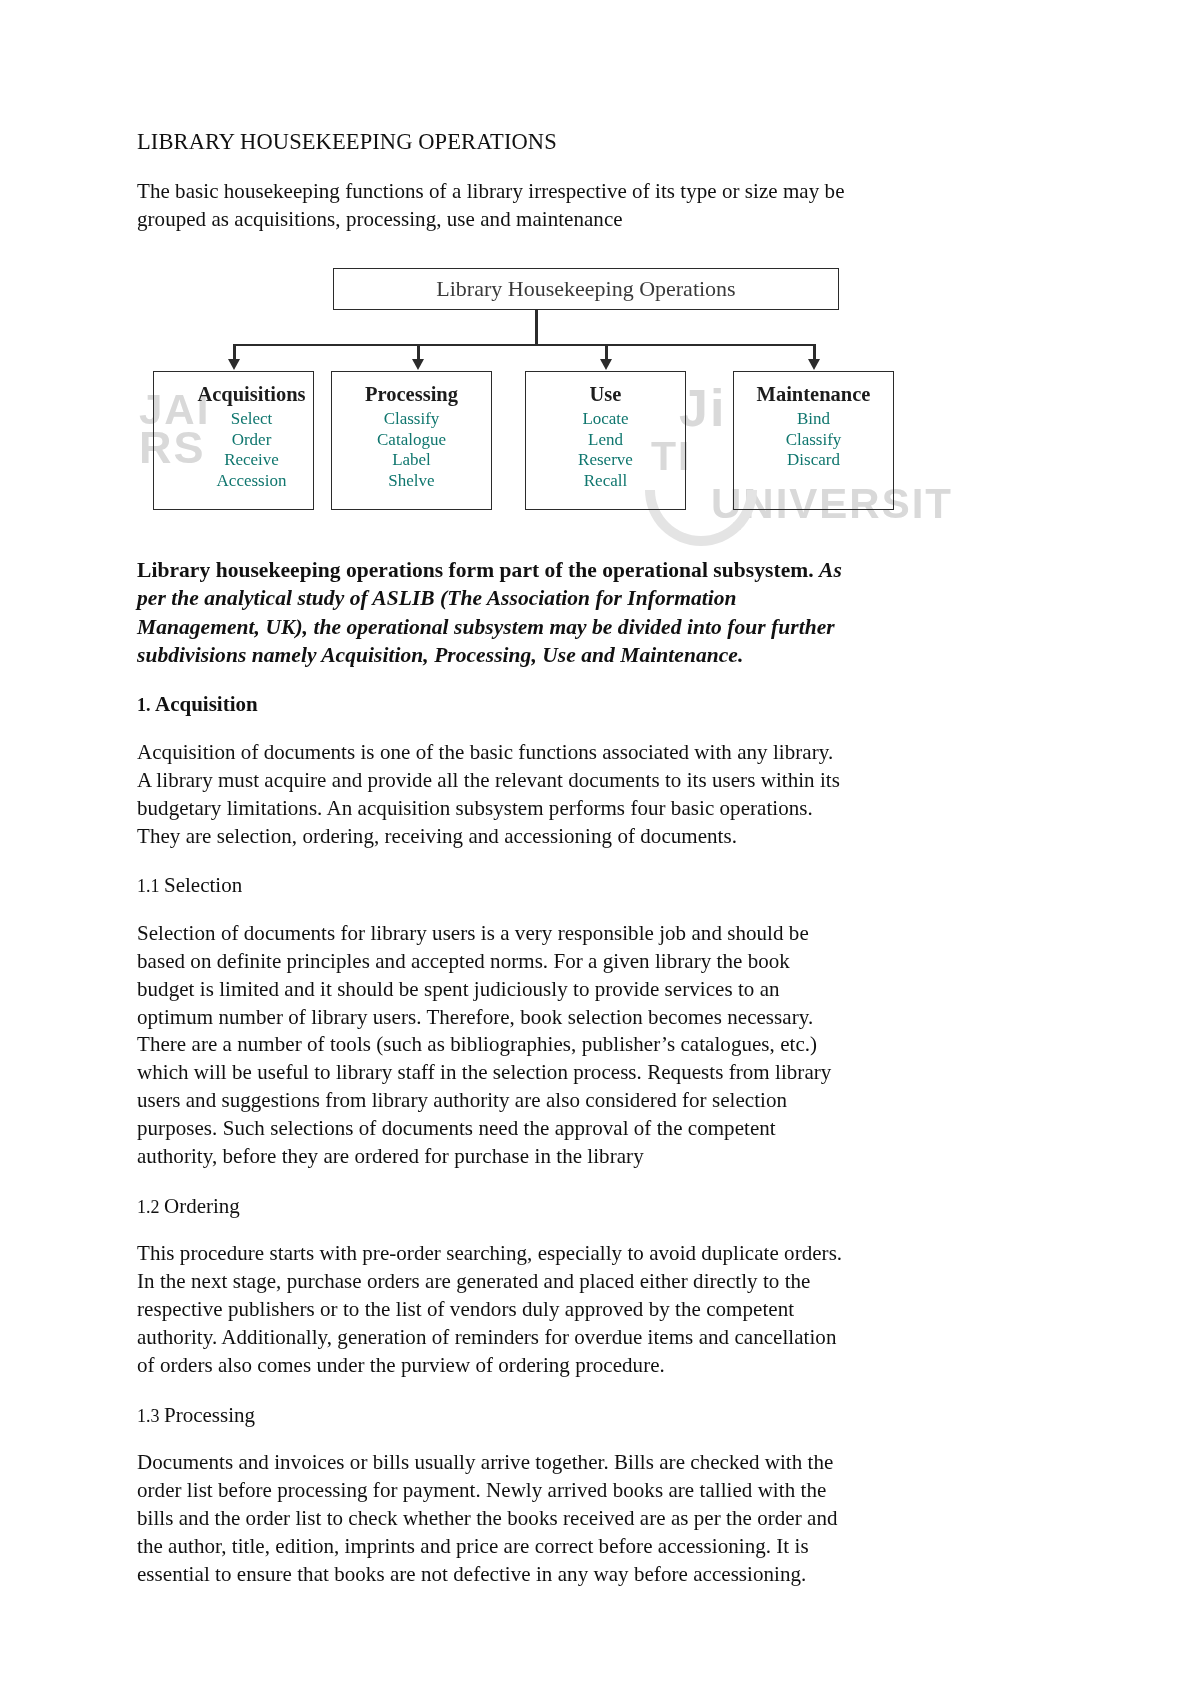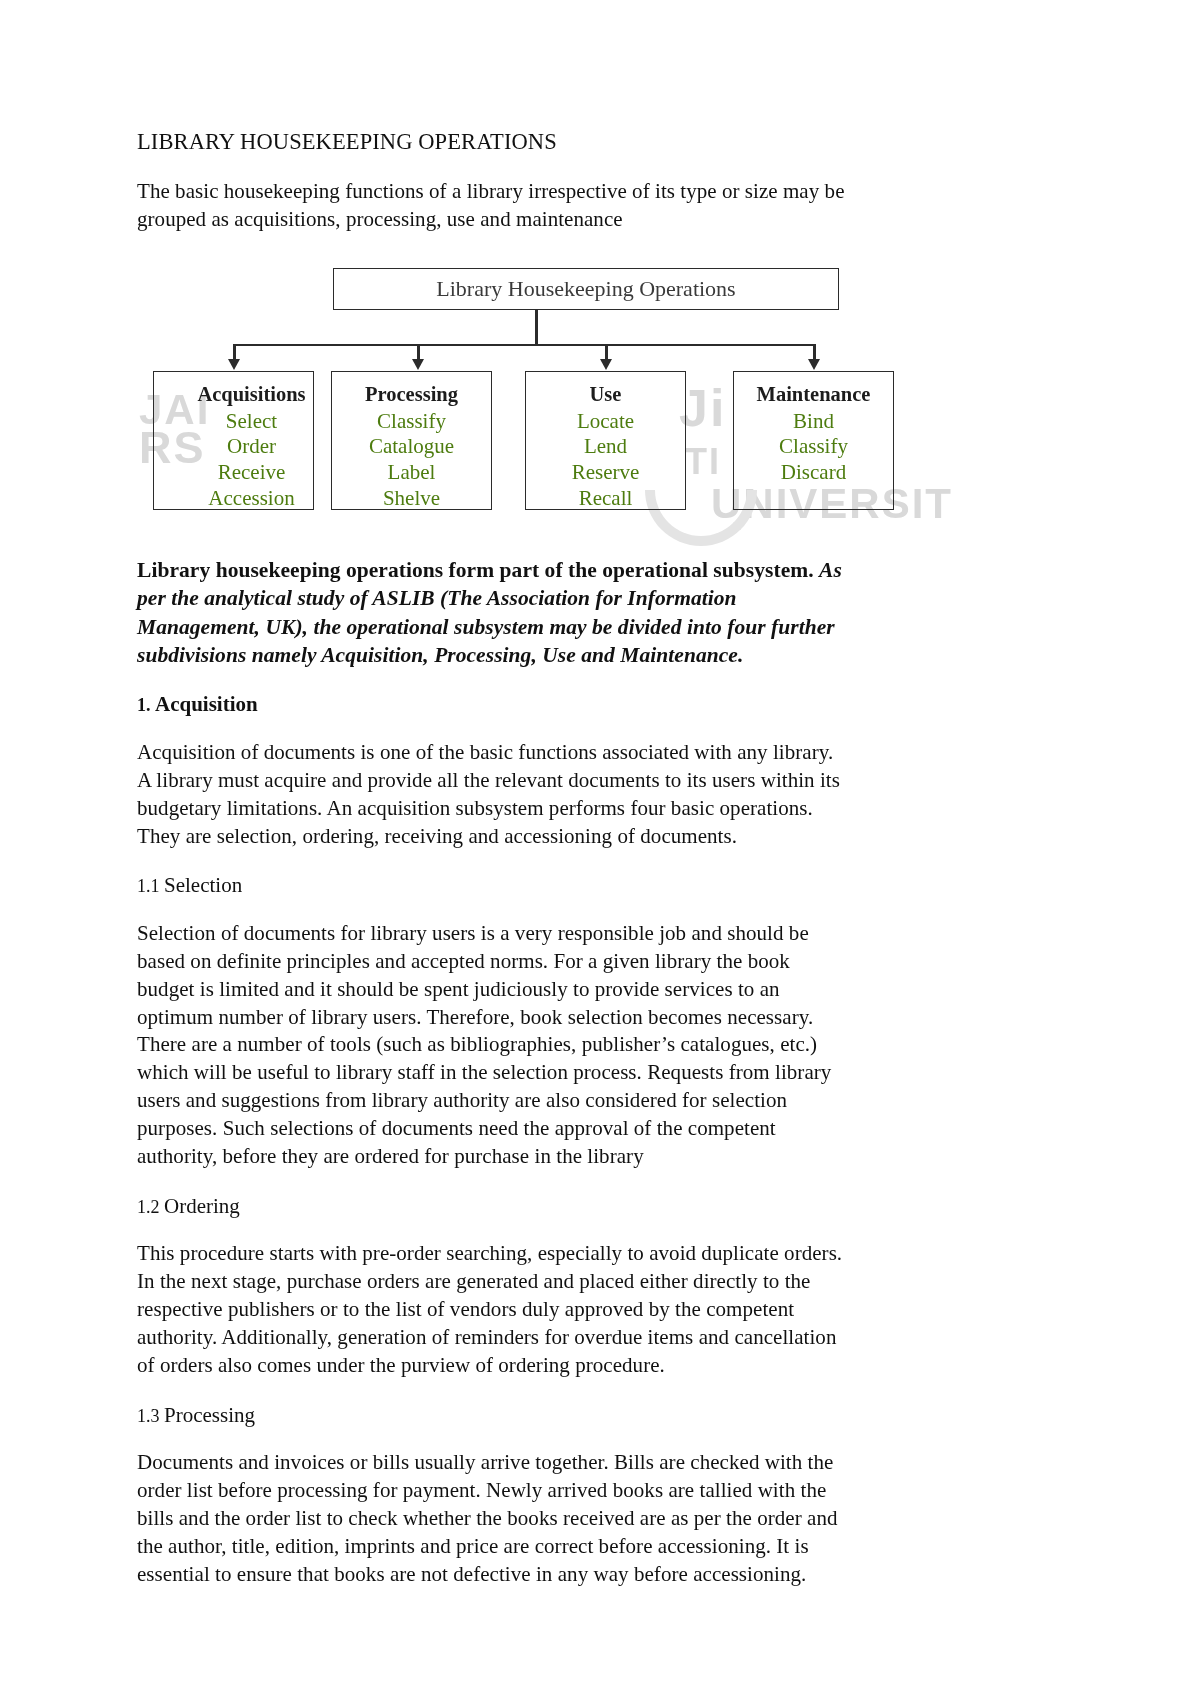--- a/index.html
+++ b/index.html
@@ -85,21 +85,21 @@
     font-weight: 700;
     letter-spacing: 2px;
     user-select: none;
     z-index: 0;
     text-align: center;
   }
   .wm-1 { left: 2px;   top: 118px; font-size: 42px; }
   .wm-2 { left: 2px;   top: 154px; font-size: 45px; }
   .wm-3 { left: 2px;   top: 212px; font-size: 42px; }
   .wm-4 { left: 542px; top: 110px; font-size: 52px; }
-  .wm-5 { left: 548px; top: 165px; font-size: 36px; margin-top: 8px; }
+  .wm-5 { left: 514px; top: 165px; font-size: 41px; }
   .wm-6 { left: 574px; top: 212px; font-size: 42px; }
   .wm-swoosh {
     position: absolute;
     left: 508px;
     top: 222px;
     width: 92px;
     height: 46px;
     border-radius: 0 0 92px 92px;
     border: 10px solid #e4e4e4;
     border-top: none;
@@ -143,22 +143,22 @@
 
   .leaf-node .leaf-title {
     font-size: 20.5px;
     font-weight: 700;
     color: #1c1c1c;
     line-height: 1.3;
     margin-bottom: 1px;
     white-space: nowrap;
   }
   .leaf-node .leaf-item {
-    font-size: 21px;
-    color: #4d7c0f;
+    font-size: 17px;
+    color: #0f766e;
     line-height: 1.23;
     white-space: nowrap;
   }
 
   
   .line-v, .line-h {
     position: absolute;
     background: #2b2b2b;
     z-index: 1;
   }

